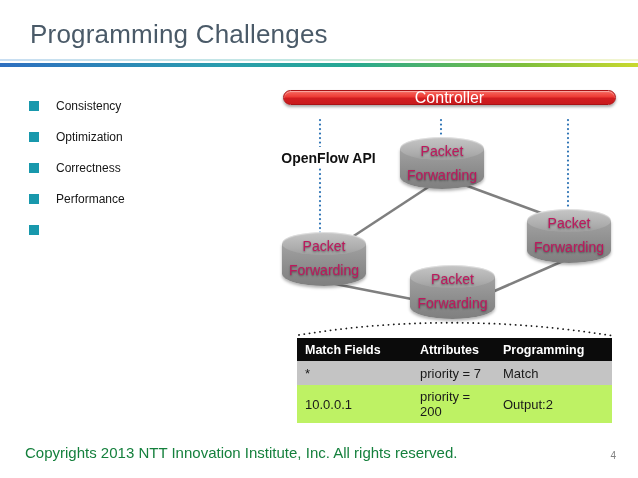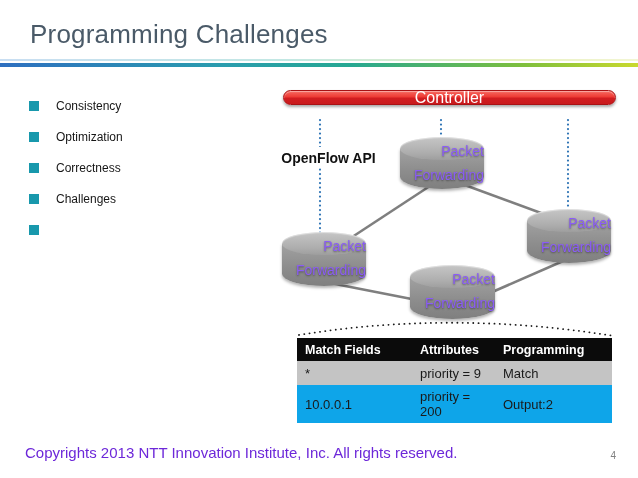--- a/index.html
+++ b/index.html
@@ -65,47 +65,47 @@
     box-shadow:0 2px 3px rgba(0,0,0,0.3);
   }
   .cyl-top {
     position:absolute; left:0; right:0; top:0; height:23px;
     border-radius:50%;
     background:linear-gradient(180deg,#c6c6c6 0%,#adadad 70%,#9e9e9e 100%);
     box-shadow:inset 0 1px 1px rgba(255,255,255,0.5);
   }
   .cyl-text {
     position:absolute; left:0; right:0; top:2px; z-index:2;
-    color:#8b5cf6; font-size:14px; text-align:right; line-height:24px;
+    color:#be185d; font-size:14px; text-align:center; line-height:24px;
     text-shadow:0 1px 2px rgba(0,0,0,0.45);
   }
 
   
   .flow-table {
     position:absolute; left:297px; top:338px; width:315px; z-index:2;
     border-collapse:collapse; table-layout:fixed;
     font-size:13px;
   }
   .flow-table col.c1 { width:115px; }
   .flow-table col.c2 { width:83px; }
   .flow-table col.c3 { width:117px; }
   .flow-table th {
     background:#0b0b0b; color:#ffffff; font-weight:700;
     text-align:left; padding:4px 0 4px 8px; height:23px; font-size:12.5px;margin-top:24px;
   }
   .flow-table td {
     color:#1a1a1a; text-align:left; padding:4px 0 4px 8px; height:24px;
   }
   .flow-table tr.row-a td { background:#c4c4c4; }
-  .flow-table tr.row-b td { background:#0ea5e9; }
+  .flow-table tr.row-b td { background:#bef264; }
 
   
   .footer {
     position:absolute; left:25px; top:444px;
-    font-size:15px; color:#6d28d9;
+    font-size:15px; color:#15803d;
   }
   .page-number {
     position:absolute; right:22px; top:450px;
     font-size:10px; color:#808080;
   }
 </style>
 </head>
 <body>
 
 <div class="slide">
@@ -122,21 +122,21 @@
     <li class="bullet-item">
       <span class="bullet-square"></span>
       <span class="bullet-label">Optimization</span>
     </li>
     <li class="bullet-item">
       <span class="bullet-square"></span>
       <span class="bullet-label">Correctness</span>
     </li>
     <li class="bullet-item">
       <span class="bullet-square"></span>
-      <span class="bullet-label">Challenges</span>
+      <span class="bullet-label">Performance</span>
     </li>
     <li class="bullet-item">
       <span class="bullet-square"></span>
     </li>
   </ul>
 
   <svg class="lines" width="638" height="478" viewBox="0 0 638 478">
 
     <line x1="320" y1="120" x2="320" y2="233" stroke="#2e74b5" stroke-width="2.2" stroke-dasharray="0.1 4.4" stroke-linecap="round"></line>
     <line x1="441" y1="120" x2="441" y2="140" stroke="#2e74b5" stroke-width="2.2" stroke-dasharray="0.1 4.4" stroke-linecap="round"></line>
@@ -201,21 +201,21 @@
     <thead>
       <tr>
         <th>Match Fields</th>
         <th>Attributes</th>
         <th>Programming</th>
       </tr>
     </thead>
     <tbody>
       <tr class="row-a">
         <td>*</td>
-        <td>priority = 9</td>
+        <td>priority = 7</td>
         <td>Match</td>
       </tr>
       <tr class="row-b">
         <td>10.0.0.1</td>
         <td>priority = 200</td>
         <td>Output:2</td>
       </tr>
     </tbody>
   </table>
 

